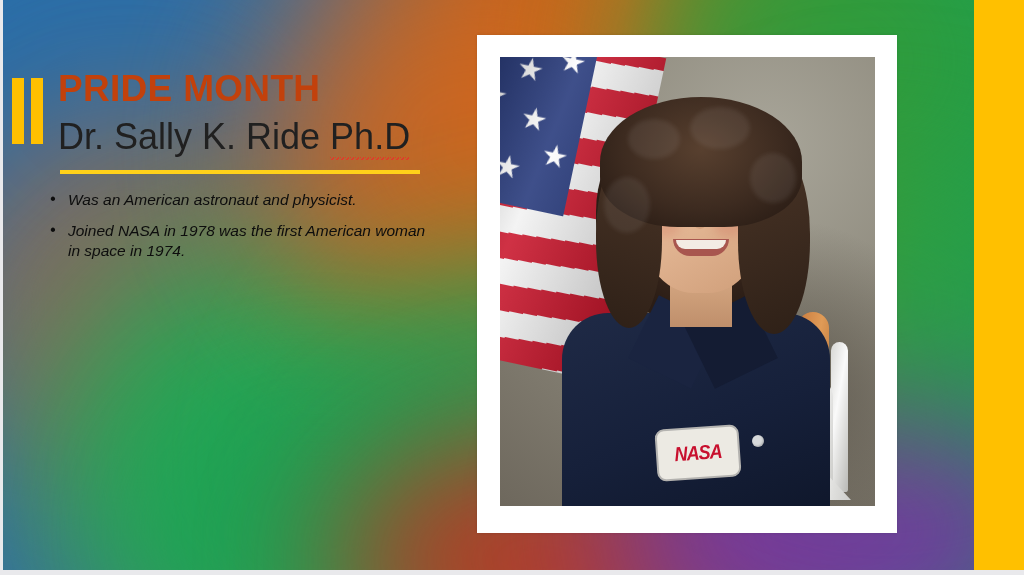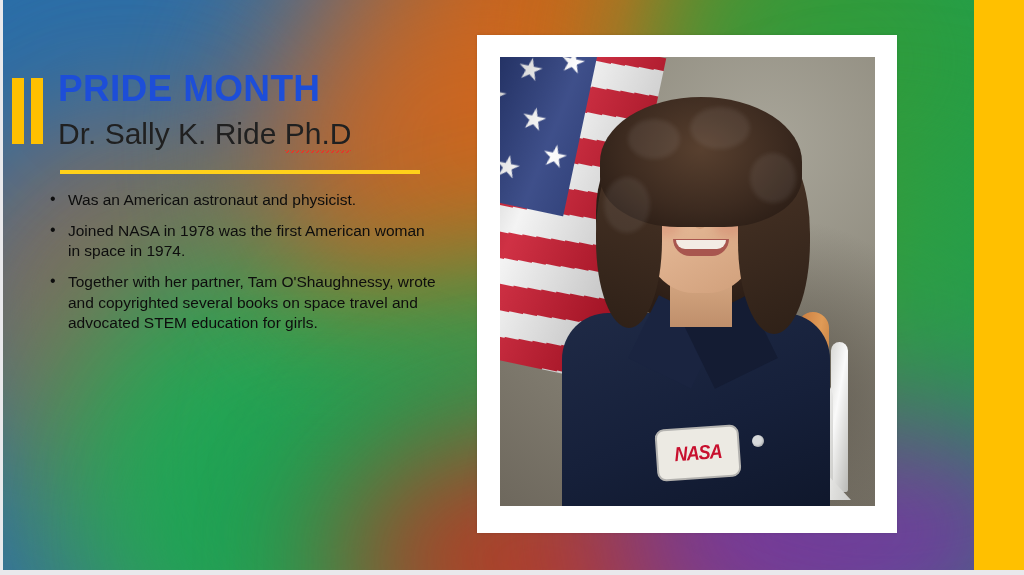--- a/index.html
+++ b/index.html
@@ -54,47 +54,47 @@
   
   .accent-bars{
     position:absolute;left:12px;top:78px;
     display:flex;gap:7px;
   }
   .accent-bars i{display:block;width:12px;height:66px;background:#ffc000;}
 
   
   .title{
     position:absolute;left:58px;top:70px;
-    font-size:37px;font-weight:bold;color:#1d4ed8;
+    font-size:37px;font-weight:bold;color:#c2410c;
     letter-spacing:.3px;line-height:1.05;white-space:nowrap;
   }
   .subtitle{
     position:absolute;left:58px;top:117px;
-    font-size:30px;font-weight:400;color:#202020;
+    font-size:36px;font-weight:400;color:#202020;
     line-height:1.1;white-space:nowrap;
   }
   .subtitle .misspell{
     background-image:repeating-linear-gradient(125deg,#e03b2a 0,#e03b2a 1.2px,transparent 1.2px,transparent 2.6px);
     background-repeat:repeat-x;
     background-size:5px 3px;
     background-position:0 100%;
     padding-bottom:3px;
   }
   .rule{
     position:absolute;left:60px;top:170px;width:360px;height:4px;
     background:#ffd11a;
   }
 
   
   .bullets{
     position:absolute;left:46px;top:190px;width:390px;
     color:#0d0d0d;font-size:15.5px;line-height:1.30;
   }
   .bullets li{
-    list-style:none;position:relative;padding-left:22px;margin-bottom:11px;
+    list-style:none;position:relative;padding-left:22px;margin-bottom:11px;font-style:italic;
   }
   .bullets li:before{
     content:"•";position:absolute;left:4px;top:-1px;font-size:16px;color:#0d0d0d;
   }
   .bullets ul{margin:0;padding:0;}
 
   
   .photo-frame{
     position:absolute;left:477px;top:35px;width:420px;height:498px;
     background:#ffffff;
@@ -294,21 +294,20 @@
   <div class="subtitle">
     <span>Dr. Sally K. Ride </span><span class="misspell">Ph.D</span>
   </div>
 
   <div class="rule"></div>
 
   <div class="bullets">
     <ul>
       <li><span>Was an American astronaut and physicist.</span></li>
       <li><span>Joined NASA in 1978 was the first American woman in space in 1974.</span></li>
-      <li><span>Together with her partner, Tam O'Shaughnessy, wrote and copyrighted several books on space travel and advocated STEM education for girls.</span></li>
     </ul>
   </div>
 
   <div class="photo-frame"></div>
 
   <div class="photo">
     <div class="ph-bg"></div>
     <div class="ph-bg2"></div>
 
     <div class="flag">

